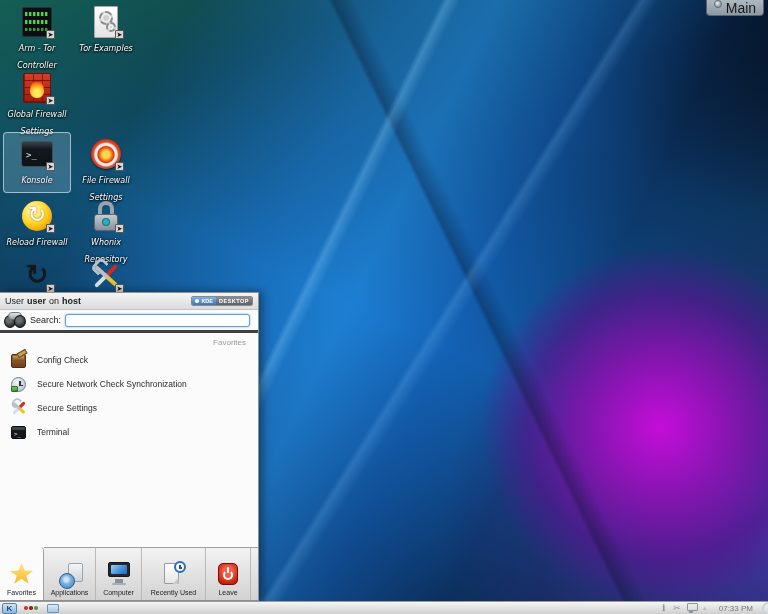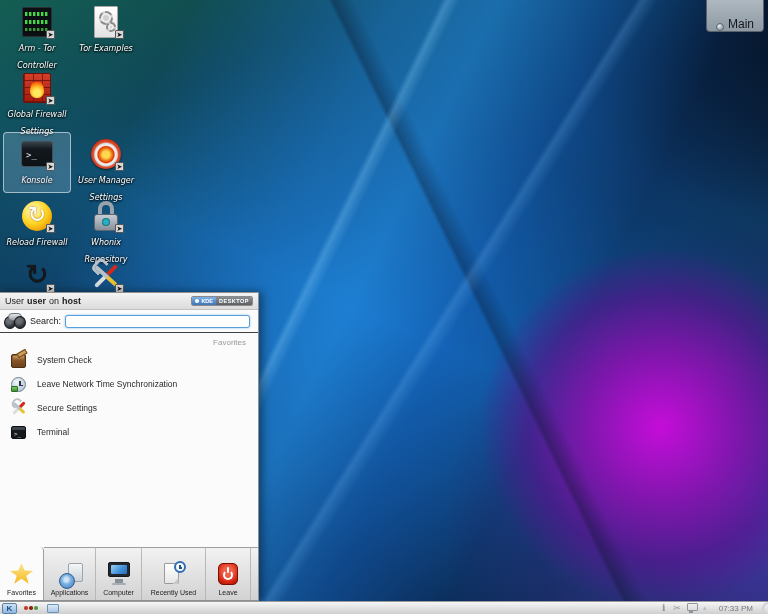--- a/index.html
+++ b/index.html
@@ -18,24 +18,24 @@
       linear-gradient(205deg, #0a1a30 0%, #0e3c68 28%, #1566b2 52%, #0d3058 78%, #081526 100%);
   }
   .wallpaper::before { content:""; position:absolute; inset:0;
     background-image:
       linear-gradient(116deg, transparent 41.6%, rgba(140,210,255,.30) 42.2%, transparent 43.4%),
       linear-gradient(122deg, transparent 55.6%, rgba(120,190,250,.22) 56.2%, transparent 57.6%),
       linear-gradient(64deg,  transparent 58.5%, rgba(10,20,40,.35) 59%, transparent 61%);
   }
 
   
-  .main-btn { position:absolute; top:0; right:4px; width:58px; height:32px;
+  .main-btn { position:absolute; top:0; right:4px; width:58px; height:16px;
     background:linear-gradient(#aeb8c0,#8d99a3); border:1px solid #5a626a; border-top:none;
-    border-radius:0 0 4px 4px; display:flex; align-items:flex-end; justify-content:center; gap:4px;
-    color:#16181a; font-size:12px; cursor:default; }
+    border-radius:0 0 4px 4px; display:flex; align-items:flex-start; justify-content:center; gap:4px;
+    color:#16181a; font-size:14px; cursor:default; }
   .main-btn .dot { width:8px; height:8px; border-radius:50%;
     background:radial-gradient(circle at 35% 30%, #e8eef2, #98a2ab 70%, #6a747c); border:.5px solid #5f676e; }
 
   
   .dicon { position:absolute; width:64px; text-align:center; }
   .dicon .ibox { position:relative; width:34px; height:32px; margin:0 auto; }
   .dicon .lbl { margin-top:2px; font-family:"DejaVu Sans",sans-serif; font-style:italic;
     font-size:8px; line-height:17px; color:#fff; text-shadow:0 1px 2px #000,0 0 3px #000; }
   .dicon.selected::before { content:""; position:absolute; left:-2px; right:-2px; top:-6px; bottom:-4px;
     background:rgba(190,220,245,.22); border:1px solid rgba(255,255,255,.55); border-radius:4px; }
@@ -91,21 +91,21 @@
     background:#fbfbfb; border:1px solid #8f8f8f; border-left:none;
     box-shadow:3px 0 9px rgba(0,0,0,.45); display:flex; flex-direction:column; }
   .ko-header { height:17px; flex:0 0 auto; background:linear-gradient(#f4f4f4,#dcdcdc);
     border-bottom:1px solid #c2c2c2; display:flex; align-items:center; padding:0 5px; font-size:9px; color:#1c1c1c; gap:3px; }
   .ko-header b { font-weight:bold; }
   .kde-badge { margin-left:auto; display:flex; height:10px; border:1px solid #8a8a8a; border-radius:2px; overflow:hidden;
     font-size:5.5px; font-weight:bold; color:#fff; line-height:9px; }
   .kde-badge .kb1 { background:linear-gradient(#7fb2e8,#3f74b8); padding:0 3px; display:flex; align-items:center; gap:2px; }
   .kde-badge .kb1 i { width:4px; height:4px; border-radius:50%; background:#fff; }
   .kde-badge .kb2 { background:linear-gradient(#8a8f94,#5d6166); padding:0 3px; letter-spacing:.5px; }
-  .ko-search { height:23px; flex:0 0 auto; display:flex; align-items:center; padding:0 8px 0 4px; gap:4px; border-bottom:1px solid #404040; }
+  .ko-search { height:23px; flex:0 0 auto; display:flex; align-items:center; padding:0 8px 0 4px; gap:4px; border-bottom:3px solid #404040; }
   .binoc { position:relative; width:22px; height:18px; flex:0 0 auto; }
   .binoc::before,.binoc::after { content:""; position:absolute; bottom:1px; width:10px; height:11px; border-radius:50%;
     background:radial-gradient(circle at 40% 35%, #6a6f74 0 25%, #2c2f33 70%, #17191c 100%); border:1px solid #101214; }
   .binoc::before { left:0; } .binoc::after { right:0; }
   .binoc i { position:absolute; top:1px; left:4px; width:14px; height:8px; border-radius:4px;
     background:linear-gradient(#e6e8ea,#9aa0a5); border:1px solid #6f7479; }
   .ko-search label { font-size:9px; color:#202020; }
   .ko-search input { flex:1; height:13px; border:1px solid #58a0dc; border-radius:3px; background:#fff;
     box-shadow:0 0 2px rgba(80,160,230,.8); font-size:8px; padding:0 3px; outline:none; }
   .ko-sec { flex:0 0 auto; text-align:right; padding:5px 12px 1px 0; font-size:8px; color:#9a9a9a; }
@@ -229,21 +229,21 @@
         <span class="ic-konsole">&gt;_</span>
         <span class="badge">➤</span>
       </div>
     <div class="lbl">Konsole</div>
   </div>
   <div class="dicon" style="left:74px;top:138px;">
     <div class="ibox">
         <span class="ic-ringfire"></span>
         <span class="badge">➤</span>
       </div>
-    <div class="lbl">User Manager Settings</div>
+    <div class="lbl">File Firewall Settings</div>
   </div>
   <div class="dicon" style="left:5px;top:200px;">
     <div class="ibox">
         <span class="ic-reloady">↻</span>
         <span class="badge">➤</span>
       </div>
     <div class="lbl">Reload Firewall</div>
   </div>
   <div class="dicon" style="left:74px;top:200px;">
     <div class="ibox">
@@ -294,29 +294,29 @@
         </span>
       <label>Search:</label>
       <input type="text" value="" style="">
     </div>
     <div class="ko-sec">Favorites</div>
 
     <div class="ko-item">
       <span class="mi">
           <span class="mi-box"></span>
         </span>
-      <span class="txt">System Check</span>
+      <span class="txt">Config Check</span>
     </div>
     <div class="ko-item">
       <span class="mi">
           <span class="mi-clock">
             <i></i>
           </span>
         </span>
-      <span class="txt">Leave Network Time Synchronization</span>
+      <span class="txt">Secure Network Check Synchronization</span>
     </div>
     <div class="ko-item">
       <span class="mi tools mi-tools">
           <span class="t1"></span>
           <span class="t2"></span>
         </span>
       <span class="txt">Secure Settings</span>
     </div>
     <div class="ko-item">
       <span class="mi">

